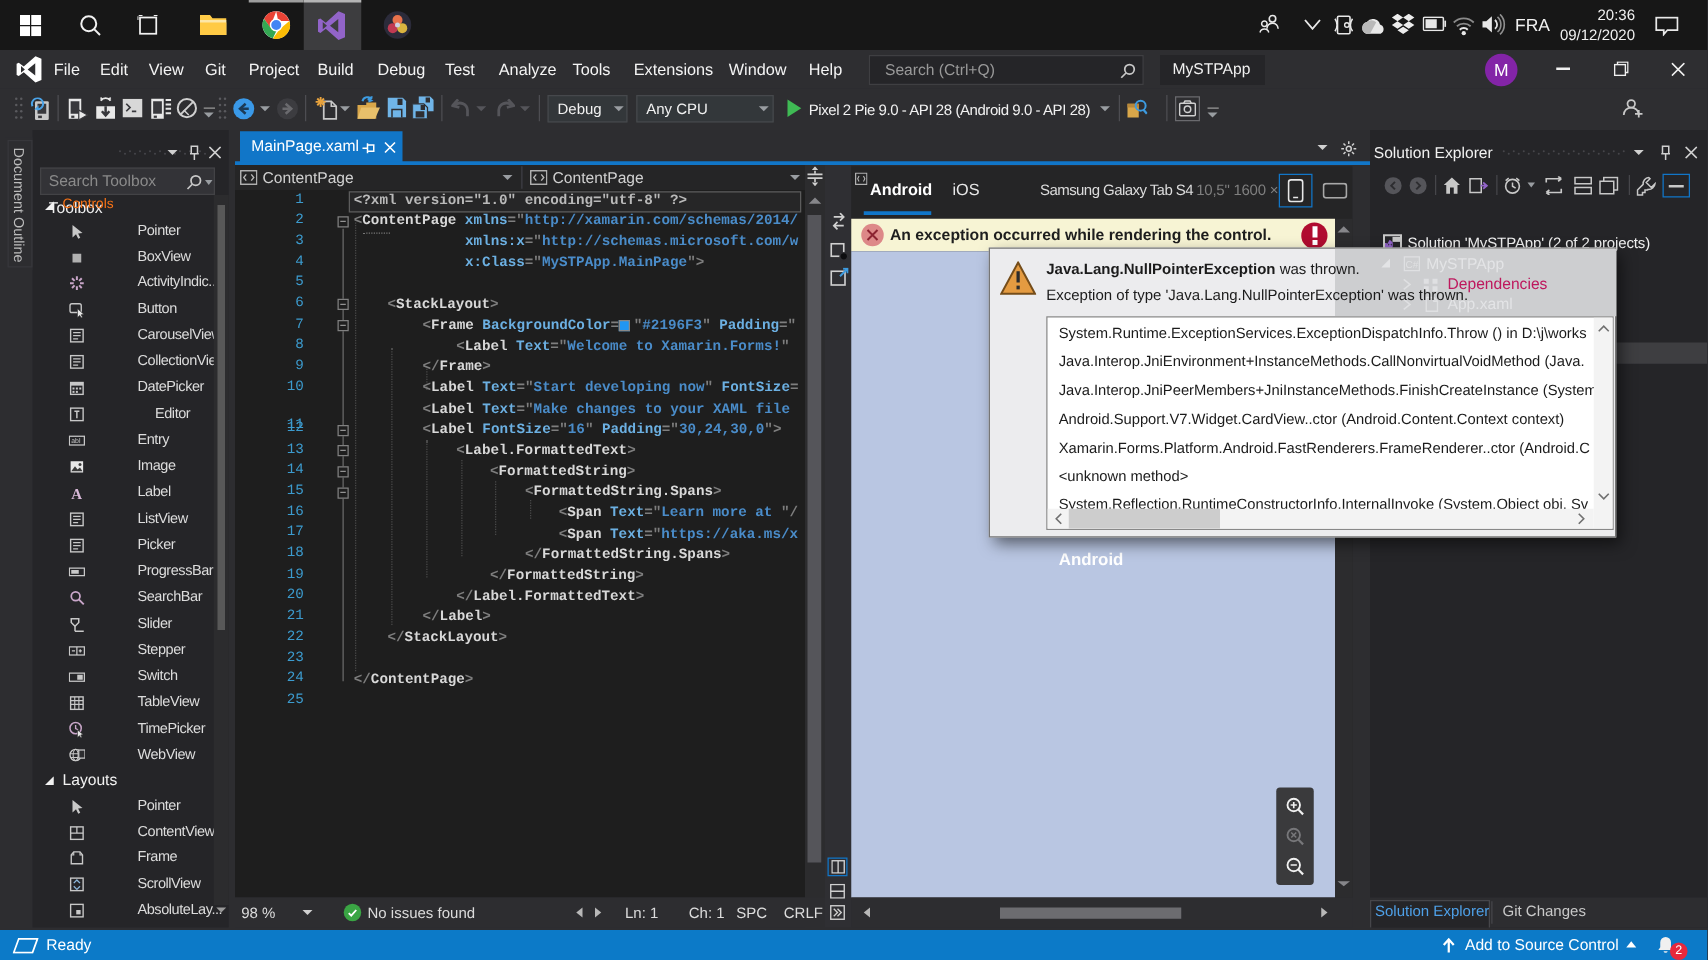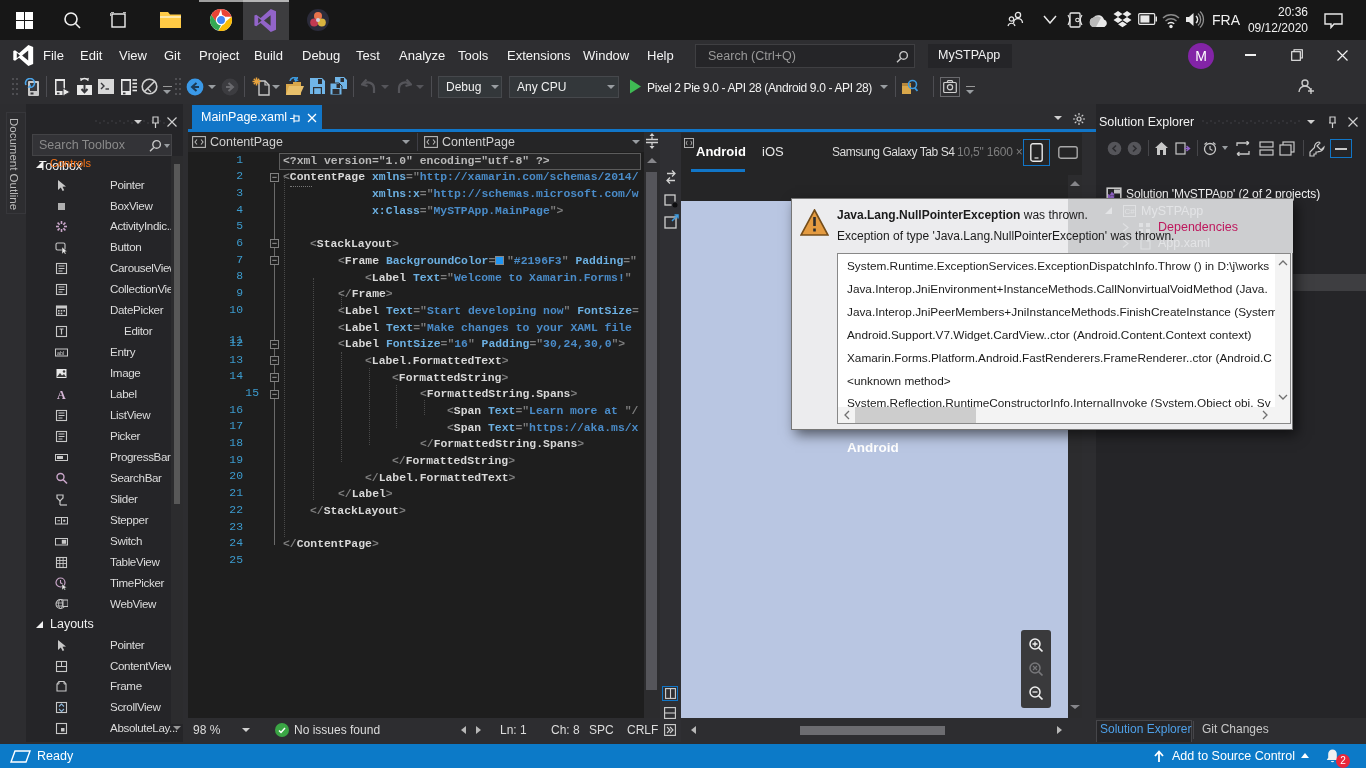--- a/index.html
+++ b/index.html
@@ -633,21 +633,21 @@
     <div class="lnum" style="left:27px;top:87.2px;">5</div>
     <div class="lnum" style="left:27px;top:103.9px;">6</div>
     <div class="lnum" style="left:27px;top:120.6px;">7</div>
     <div class="lnum" style="left:27px;top:137.3px;">8</div>
     <div class="lnum" style="left:27px;top:153.9px;">9</div>
     <div class="lnum" style="left:27px;top:170.6px;">10</div>
     <div class="lnum" style="left:27px;top:201px;">11</div>
     <div class="lnum" style="left:27px;top:204.0px;">12</div>
     <div class="lnum" style="left:27px;top:220.7px;">13</div>
     <div class="lnum" style="left:27px;top:237.3px;">14</div>
-    <div class="lnum" style="left:43px;top:254.0px;">15</div>
+    <div class="lnum" style="left:27px;top:254.0px;">15</div>
     <div class="lnum" style="left:27px;top:270.7px;">16</div>
     <div class="lnum" style="left:27px;top:287.4px;">17</div>
     <div class="lnum" style="left:27px;top:304.1px;">18</div>
     <div class="lnum" style="left:27px;top:320.7px;">19</div>
     <div class="lnum" style="left:27px;top:337.4px;">20</div>
     <div class="lnum" style="left:27px;top:354.1px;">21</div>
     <div class="lnum" style="left:27px;top:370.8px;">22</div>
     <div class="lnum" style="left:27px;top:387.5px;">23</div>
     <div class="lnum" style="left:27px;top:404.1px;">24</div>
     <div class="lnum" style="left:27px;top:420.8px;">25</div>
@@ -736,20 +736,30 @@
     <div class="abs" style="left:342px;top:6px;width:27px;height:27px;border:1px solid #1176c8;">
       <svg class="abs" style="left:6px;top:3px;" width="13" height="19" viewBox="0 0 13 19">
         <rect x="0.8" y="0.8" width="11.4" height="17.4" rx="2" fill="none" stroke="#e8e8e8" stroke-width="1.4"></rect>
         <line x1="4.5" y1="15" x2="8.5" y2="15" stroke="#e8e8e8" stroke-width="1.2"></line>
       </svg>
     </div>
     <svg class="abs" style="left:377px;top:13px;" width="20" height="13" viewBox="0 0 20 13">
       <rect x="0.8" y="0.8" width="18.4" height="11.4" rx="2" fill="none" stroke="#a8a8a8" stroke-width="1.4"></rect>
     </svg>
 
+    <div class="abs" style="left:0;top:42px;width:387px;height:26px;background:#f7f4d4;">
+      <div class="abs" style="left:8px;top:4px;width:18px;height:18px;border-radius:50%;background:#d88;"></div>
+      <svg class="abs" style="left:12px;top:8px;" width="10" height="10" viewBox="0 0 10 10">
+        <path d="M1 1 L9 9 M9 1 L1 9" stroke="#8c2230" stroke-width="1.6"></path>
+      </svg>
+      <div class="abs" style="left:31px;top:6px;color:#1e1e1e;font-size:12.6px;font-weight:bold;">An exception occurred while rendering the control.</div>
+      <div class="abs" style="left:360px;top:3px;width:21px;height:21px;border-radius:50%;background:#b00c2f;"></div>
+      <div class="abs" style="left:368.5px;top:6px;width:4px;height:9px;background:#fff;"></div>
+      <div class="abs" style="left:368.5px;top:17px;width:4px;height:3.5px;background:#fff;"></div>
+    </div>
 
     <div class="abs" style="left:0;top:68px;width:387px;height:517px;background:#b9c6e2;">
       <div class="abs" style="left:166px;top:239px;color:#fff;font-size:13.5px;font-weight:bold;">Android</div>
       <div class="abs" style="left:340px;top:429px;width:30px;height:78px;background:#3a3a3c;border-radius:3px;">
         <svg class="abs" style="left:7px;top:7px;" width="16" height="16" viewBox="0 0 16 16">
           <circle cx="7" cy="7" r="5" fill="none" stroke="#f0f0f0" stroke-width="1.5"></circle>
           <line x1="10.8" y1="10.8" x2="14.5" y2="14.5" stroke="#f0f0f0" stroke-width="1.7"></line>
           <path d="M4.5 7 L9.5 7 M7 4.5 L7 9.5" stroke="#f0f0f0" stroke-width="1.3"></path>
         </svg>
         <svg class="abs" style="left:7px;top:31px;" width="16" height="16" viewBox="0 0 16 16">
@@ -778,21 +788,21 @@
       <path d="M1 3.5 L3 5.5 L7 1" fill="none" stroke="#fff" stroke-width="1.5"></path>
     </svg>
     <div class="abs" style="left:106px;top:5px;color:#dcdcdc;font-size:12px;">No issues found</div>
     <svg class="abs" style="left:271px;top:7px;" width="8" height="10" viewBox="0 0 8 10">
         <path d="M7 1 L2 5 L7 9 Z" fill="#b8b8b8"></path>
       </svg>
     <svg class="abs" style="left:287px;top:7px;" width="8" height="10" viewBox="0 0 8 10">
         <path d="M1 1 L6 5 L1 9 Z" fill="#b8b8b8"></path>
       </svg>
     <div class="abs" style="left:312px;top:5px;color:#dcdcdc;font-size:12px;">Ln: 1</div>
-    <div class="abs" style="left:363px;top:5px;color:#dcdcdc;font-size:12px;">Ch: 8</div>
+    <div class="abs" style="left:363px;top:5px;color:#dcdcdc;font-size:12px;">Ch: 1</div>
     <div class="abs" style="left:401px;top:5px;color:#dcdcdc;font-size:12px;">SPC</div>
     <div class="abs" style="left:439px;top:5px;color:#dcdcdc;font-size:12px;">CRLF</div>
   </div>
   <div class="abs" id="pvfooter" style="left:681px;top:718px;width:401px;height:24px;background:#2d2d30;">
     <svg class="abs" style="left:8px;top:7px;" width="8" height="10" viewBox="0 0 8 10">
         <path d="M7 1 L2 5 L7 9 Z" fill="#b8b8b8"></path>
       </svg>
     <div class="abs" style="left:119px;top:8px;width:145px;height:9px;background:#6c6c70;"></div>
     <svg class="abs" style="left:375px;top:7px;" width="8" height="10" viewBox="0 0 8 10">
         <path d="M1 1 L6 5 L1 9 Z" fill="#b8b8b8"></path>

